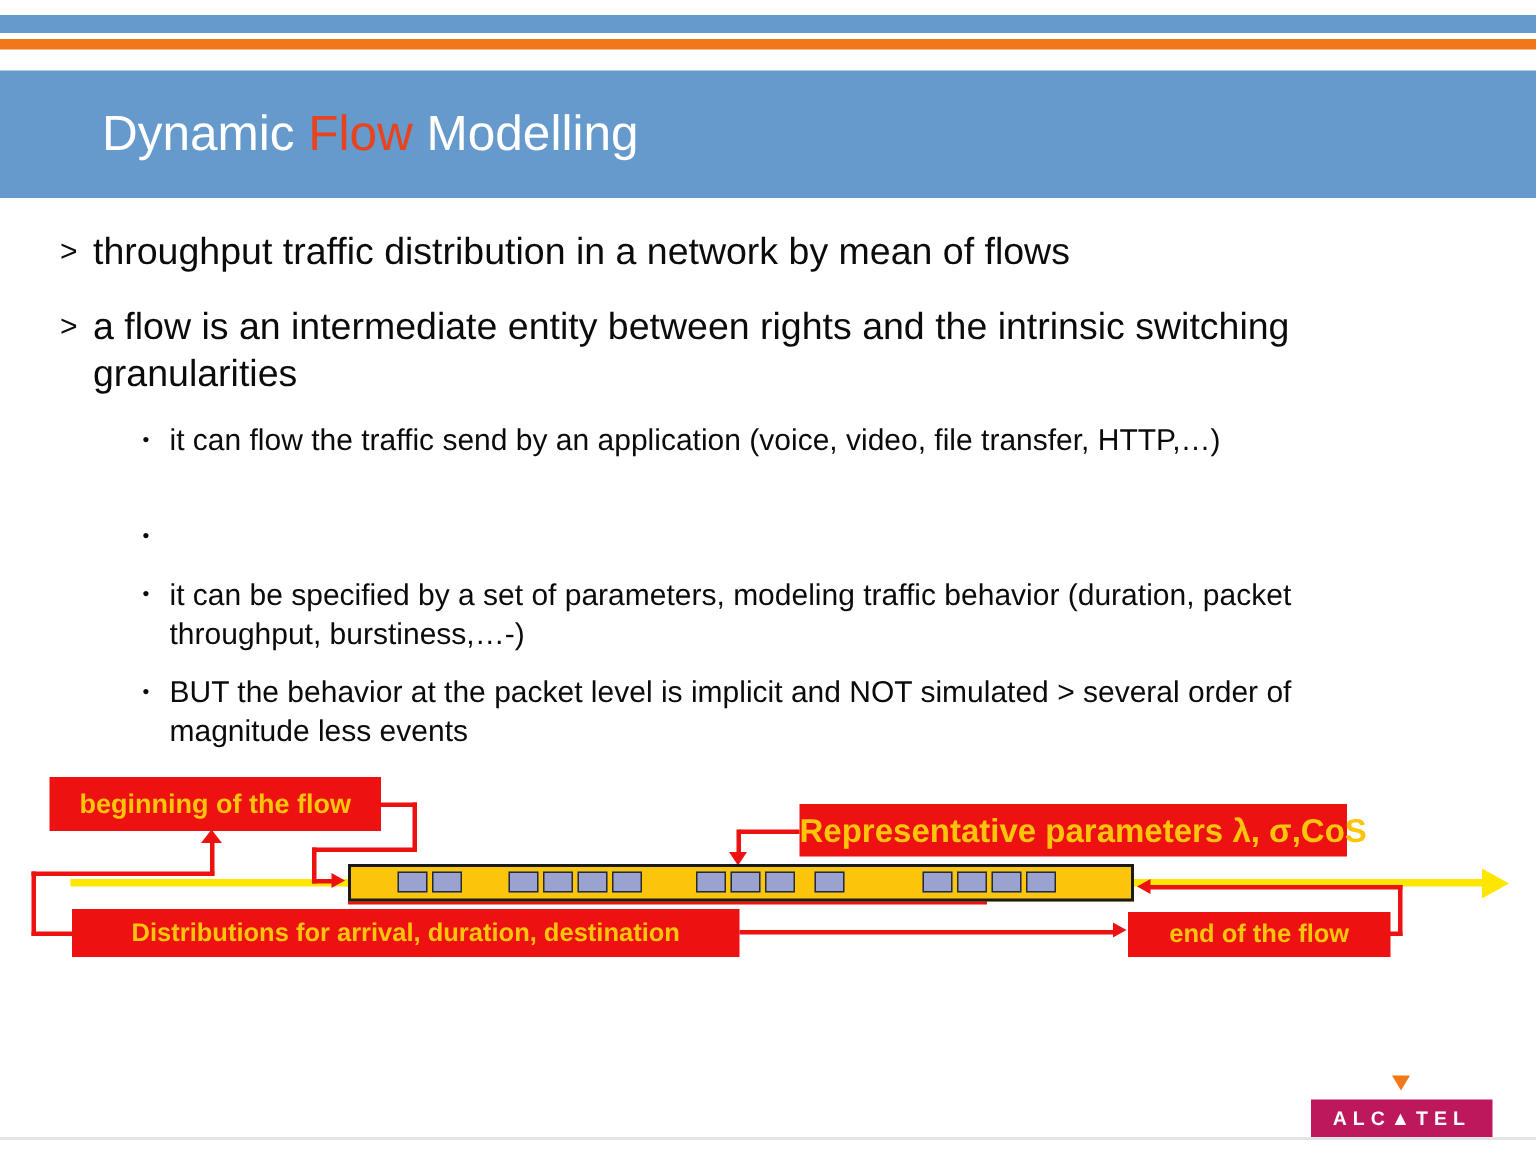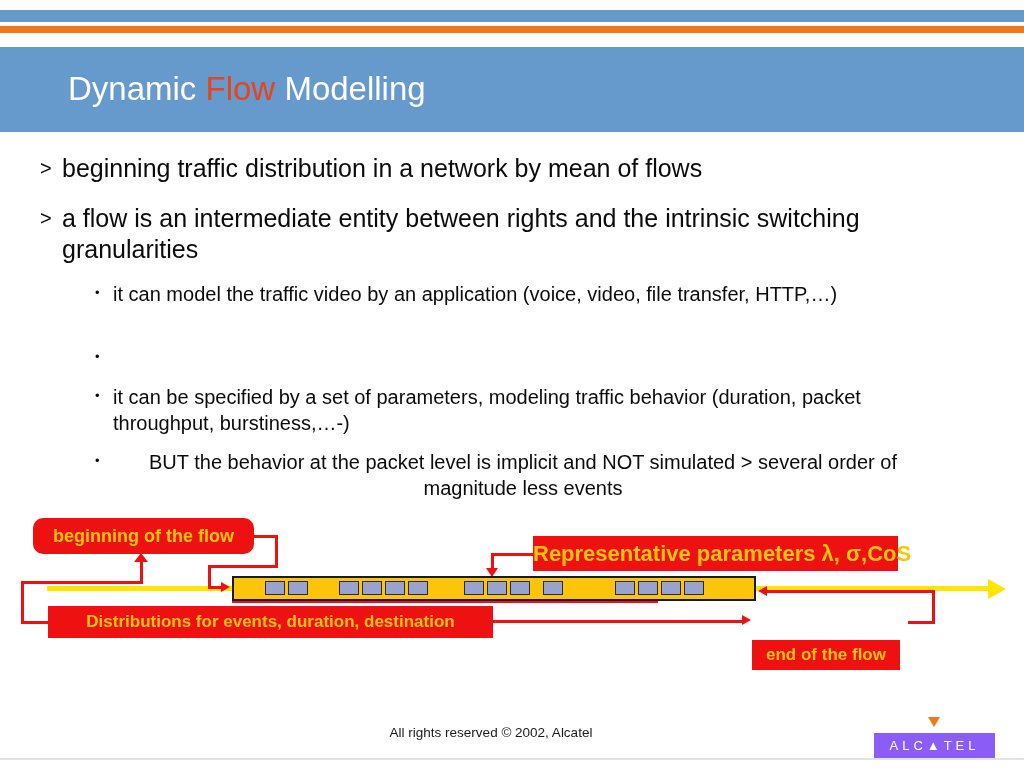--- a/index.html
+++ b/index.html
@@ -16,68 +16,68 @@
   .title .hl{color:#e8431c;}
   
   .b1{position:absolute;left:62px;top:153px;width:900px;font-size:25px;line-height:30px;color:#0b0b0b;}
   .b2{position:absolute;left:62px;top:203px;width:800px;font-size:25px;line-height:31px;color:#0b0b0b;}
   .marker-l1{position:absolute;left:40px;font-size:20px;color:#0b0b0b;}
   .m1{top:157px;} .m2{top:207px;}
   .sub{position:absolute;left:113px;font-size:20px;line-height:26px;color:#0b0b0b;}
   .s1{top:281px;width:740px;}
   .s2{top:345px;width:800px;}
   .s3{top:384px;width:800px;}
-  .s4{top:449px;width:820px;text-align:center;}
+  .s4{top:449px;width:820px;}
   .marker-l2{position:absolute;left:95px;font-size:13px;color:#0b0b0b;}
   .ms1{top:285px;} .ms2{top:349px;} .ms3{top:388px;} .ms4{top:453px;}
   
   .redbox{position:absolute;background:#ed1111;color:#fcc50b;font-weight:bold;text-align:center;white-space:nowrap;}
-  .box-beginning{left:33px;top:518px;width:221px;height:36px;font-size:18px;line-height:36px;border-radius:10px;}
+  .box-beginning{left:33px;top:518px;width:221px;height:36px;font-size:18px;line-height:36px;}
   .box-params{left:533px;top:536px;width:365px;height:35px;font-size:22px;line-height:35px;}
   .box-dist{left:48px;top:606px;width:445px;height:32px;font-size:17px;line-height:32px;}
-  .box-end{left:752px;top:640px;width:148px;height:30px;font-size:17px;line-height:30px;}
+  .box-end{left:752px;top:608px;width:175px;height:30px;font-size:17px;line-height:30px;}
   
   .flow-line{position:absolute;left:47px;top:586px;width:943px;height:5px;background:#ffe600;}
   .flow-arrow{position:absolute;left:988px;top:579px;width:0;height:0;
     border-top:10px solid transparent;border-bottom:10px solid transparent;border-left:18px solid #ffe600;}
   
   .flow-bar{position:absolute;left:232px;top:576px;width:520px;height:21px;background:#fcc50b;border:2px solid #1a1a1a;}
   .packet{position:absolute;top:3px;width:18px;height:12px;background:#9aa3cf;border:1.5px solid #2a2a2a;}
   
   .rl{position:absolute;background:#ed1111;}
   .arrow-up{position:absolute;width:0;height:0;border-left:7px solid transparent;border-right:7px solid transparent;border-bottom:9px solid #ed1111;}
   .arrow-down{position:absolute;width:0;height:0;border-left:6.5px solid transparent;border-right:6.5px solid transparent;border-top:9px solid #ed1111;}
   .arrow-right{position:absolute;width:0;height:0;border-top:5.5px solid transparent;border-bottom:5.5px solid transparent;border-left:9px solid #ed1111;}
   .arrow-left{position:absolute;width:0;height:0;border-top:5.5px solid transparent;border-bottom:5.5px solid transparent;border-right:9px solid #ed1111;}
   
   .copyright{position:absolute;left:0;top:725px;width:982px;text-align:center;font-size:13.5px;color:#1a1a1a;}
-  .logo{position:absolute;left:874px;top:733px;width:121px;height:25px;background:#8b5cf6;color:#ffffff;
-    font-weight:normal;font-size:13px;line-height:25px;text-align:center;letter-spacing:4px;}
+  .logo{position:absolute;left:874px;top:733px;width:121px;height:25px;background:#be185d;color:#ffffff;
+    font-weight:bold;font-size:13px;line-height:25px;text-align:center;letter-spacing:4px;}
   .logo-mark{position:absolute;left:928px;top:717px;font-size:0;width:0;height:0;
     border-left:6px solid transparent;border-right:6px solid transparent;border-top:10px solid #f07818;}
   .bottom-line{position:absolute;left:0;top:758px;width:1024px;height:2px;background:#e3e3e3;}
 </style>
 </head>
 <body>
 
 <div id="slide">
 
   <div class="stripe-blue"></div>
   <div class="stripe-orange"></div>
 
   <div class="header-band"></div>
   <div class="title"><span>Dynamic </span><span class="hl">Flow</span><span> Modelling</span></div>
 
   <div class="marker-l1 m1">&gt;</div>
-  <div class="b1">beginning traffic distribution in a network by mean of flows</div>
+  <div class="b1">throughput traffic distribution in a network by mean of flows</div>
   <div class="marker-l1 m2">&gt;</div>
   <div class="b2">a flow is an intermediate entity between rights and the intrinsic switching granularities</div>
 
   <div class="marker-l2 ms1">•</div>
-  <div class="sub s1">it can model the traffic video by an application (voice, video, file transfer, HTTP,…)</div>
+  <div class="sub s1">it can flow the traffic send by an application (voice, video, file transfer, HTTP,…)</div>
   <div class="marker-l2 ms2">•</div>
   <div class="marker-l2 ms3">•</div>
   <div class="sub s3">it can be specified by a set of parameters, modeling traffic behavior (duration, packet throughput, burstiness,…-)</div>
   <div class="marker-l2 ms4">•</div>
   <div class="sub s4">BUT the behavior at the packet level is implicit and NOT simulated &gt; several order of magnitude less events</div>
 
   <div>
 
     <div class="flow-line"></div>
     <div class="flow-arrow"></div>
@@ -121,22 +121,21 @@
         <div class="packet" style="left: 276px;"></div>
         <div class="packet" style="left: 309px;"></div>
         <div class="packet" style="left: 381px;"></div>
         <div class="packet" style="left: 404px;"></div>
         <div class="packet" style="left: 427px;"></div>
         <div class="packet" style="left: 450px;"></div>
       </div>
 
     <div class="redbox box-beginning">beginning of the flow</div>
     <div class="redbox box-params">Representative parameters λ, σ,CoS</div>
-    <div class="redbox box-dist">Distributions for events, duration, destination</div>
+    <div class="redbox box-dist">Distributions for arrival, duration, destination</div>
     <div class="redbox box-end">end of the flow</div>
   </div>
 
-  <div class="copyright">All rights reserved © 2002, Alcatel</div>
   <div class="logo-mark"></div>
   <div class="logo">ALC▲TEL</div>
   <div class="bottom-line"></div>
 
 </div>
 
 </body></html>

